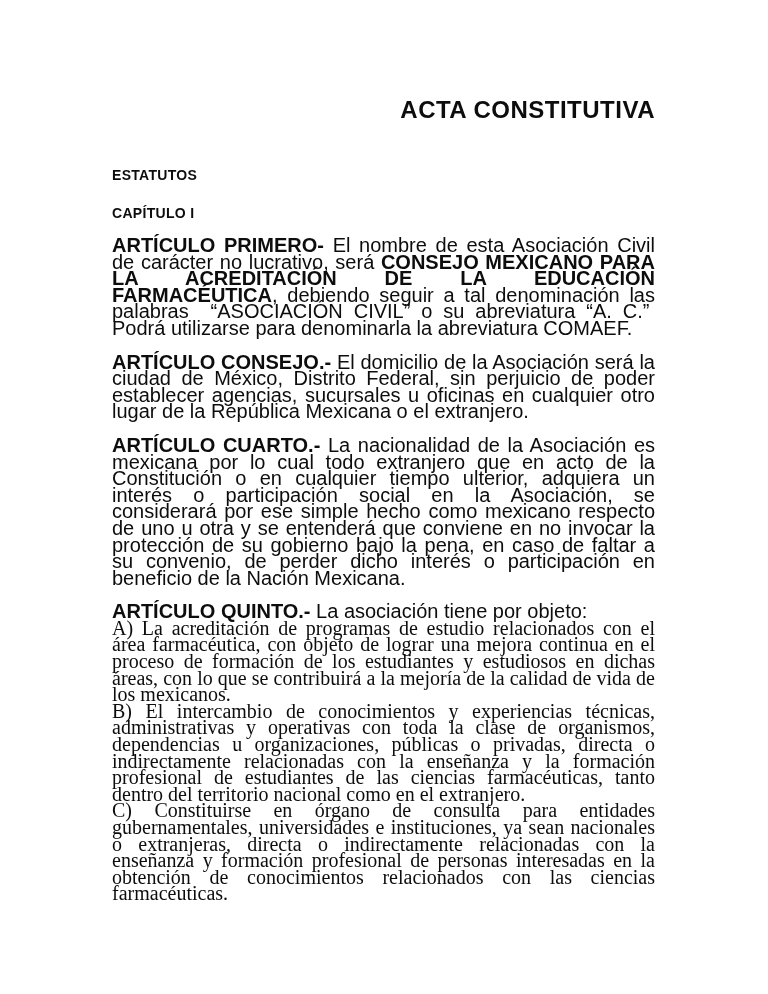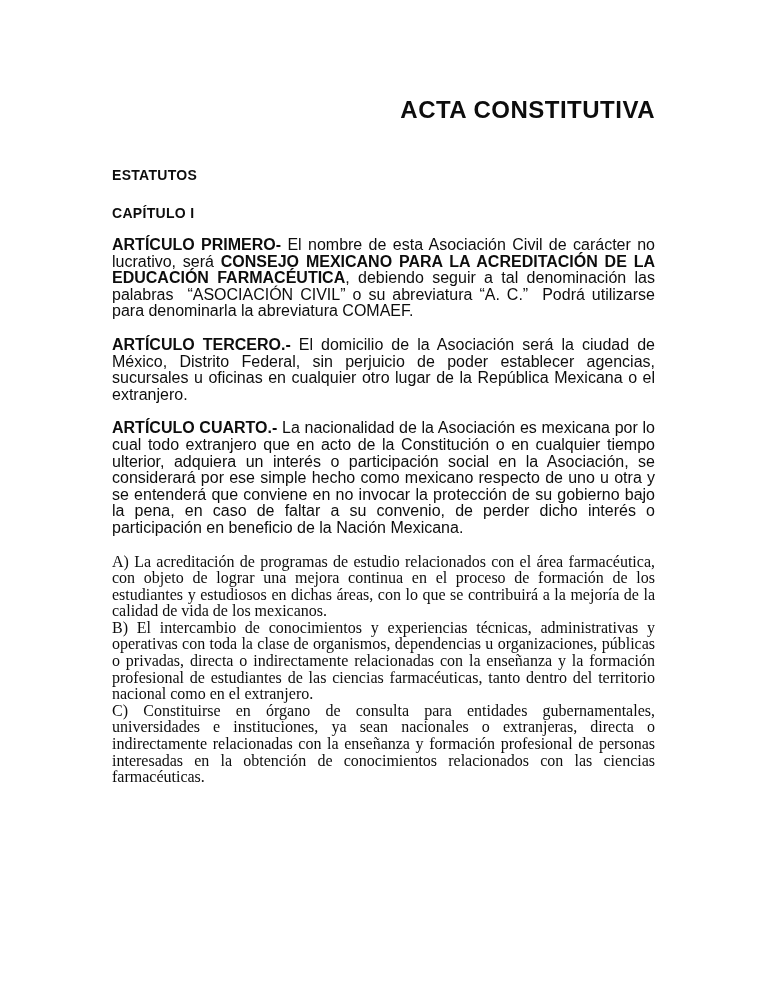--- a/index.html
+++ b/index.html
@@ -40,21 +40,21 @@
     margin: 0 0 17px 0;
   }
   .h-capitulo {
     margin: 8px 0 13px 0;
   }
   .h-capitulo .normal {
     font-weight: normal;
   }
   .para {
     margin: 0 0 17px 0;
-    font-size: 16px;
+    font-size: 20px;
     line-height: 16.6px;
     text-align: justify;
   }
   .para .bold {
     font-weight: bold;
   }
   .obj-item {
     text-align: justify;
     font-family: Liberation Serif, serif;
   }
@@ -68,23 +68,24 @@
 
   <div class="heading h-estatutos">ESTATUTOS</div>
 
   <div class="heading h-capitulo">
     <div>CAPÍTULO I</div>
   </div>
 
   <div class="para"><span class="bold">ARTÍCULO PRIMERO-</span><span> El nombre de esta Asociación Civil de carácter no lucrativo, será </span><span class="bold">CONSEJO MEXICANO PARA LA ACREDITACIÓN DE LA EDUCACIÓN FARMACÉUTICA</span><span>, debiendo seguir a tal denominación las palabras &nbsp;“ASOCIACIÓN CIVIL” o su abreviatura “A. C.”&nbsp; Podrá utilizarse para denominarla la abreviatura COMAEF.</span></div>
 
 
-  <div class="para"><span class="bold">ARTÍCULO TERCERO.-</span><span> El domicilio de la Asociación será la ciudad de México, Distrito Federal, sin perjuicio de poder establecer agencias, sucursales u oficinas en cualquier otro lugar de la República Mexicana o el extranjero.</span></div>
+  <div class="para"><span class="bold">ARTÍCULO CONSEJO.-</span><span> El domicilio de la Asociación será la ciudad de México, Distrito Federal, sin perjuicio de poder establecer agencias, sucursales u oficinas en cualquier otro lugar de la República Mexicana o el extranjero.</span></div>
 
   <div class="para"><span class="bold">ARTÍCULO CUARTO.-</span><span> La nacionalidad de la Asociación es mexicana por lo cual todo extranjero que en acto de la Constitución o en cualquier tiempo ulterior, adquiera un interés o participación social en la Asociación, se considerará por ese simple hecho como mexicano respecto de uno u otra y se entenderá que conviene en no invocar la protección de su gobierno bajo la pena, en caso de faltar a su convenio, de perder dicho interés o participación en beneficio de la Nación Mexicana.</span></div>
 
   <div class="para">
+    <div><span class="bold">ARTÍCULO QUINTO.-</span><span> La asociación tiene por objeto:</span></div>
     <div class="obj-item">A) La acreditación de programas de estudio relacionados con el área farmacéutica, con objeto de lograr una mejora continua en el proceso de formación de los estudiantes y estudiosos en dichas áreas, con lo que se contribuirá a la mejoría de la calidad de vida de los mexicanos.</div>
     <div class="obj-item">B) El intercambio de conocimientos y experiencias técnicas, administrativas y operativas con toda la clase de organismos, dependencias u organizaciones, públicas o privadas, directa o indirectamente relacionadas con la enseñanza y la formación profesional de estudiantes de las ciencias farmacéuticas, tanto dentro del territorio nacional como en el extranjero.</div>
     <div class="obj-item">C) Constituirse en órgano de consulta para entidades gubernamentales, universidades e instituciones, ya sean nacionales o extranjeras, directa o indirectamente relacionadas con la enseñanza y formación profesional de personas interesadas en la obtención de conocimientos relacionados con las ciencias farmacéuticas.</div>
   </div>
 
 </div>
 
 </body></html>

